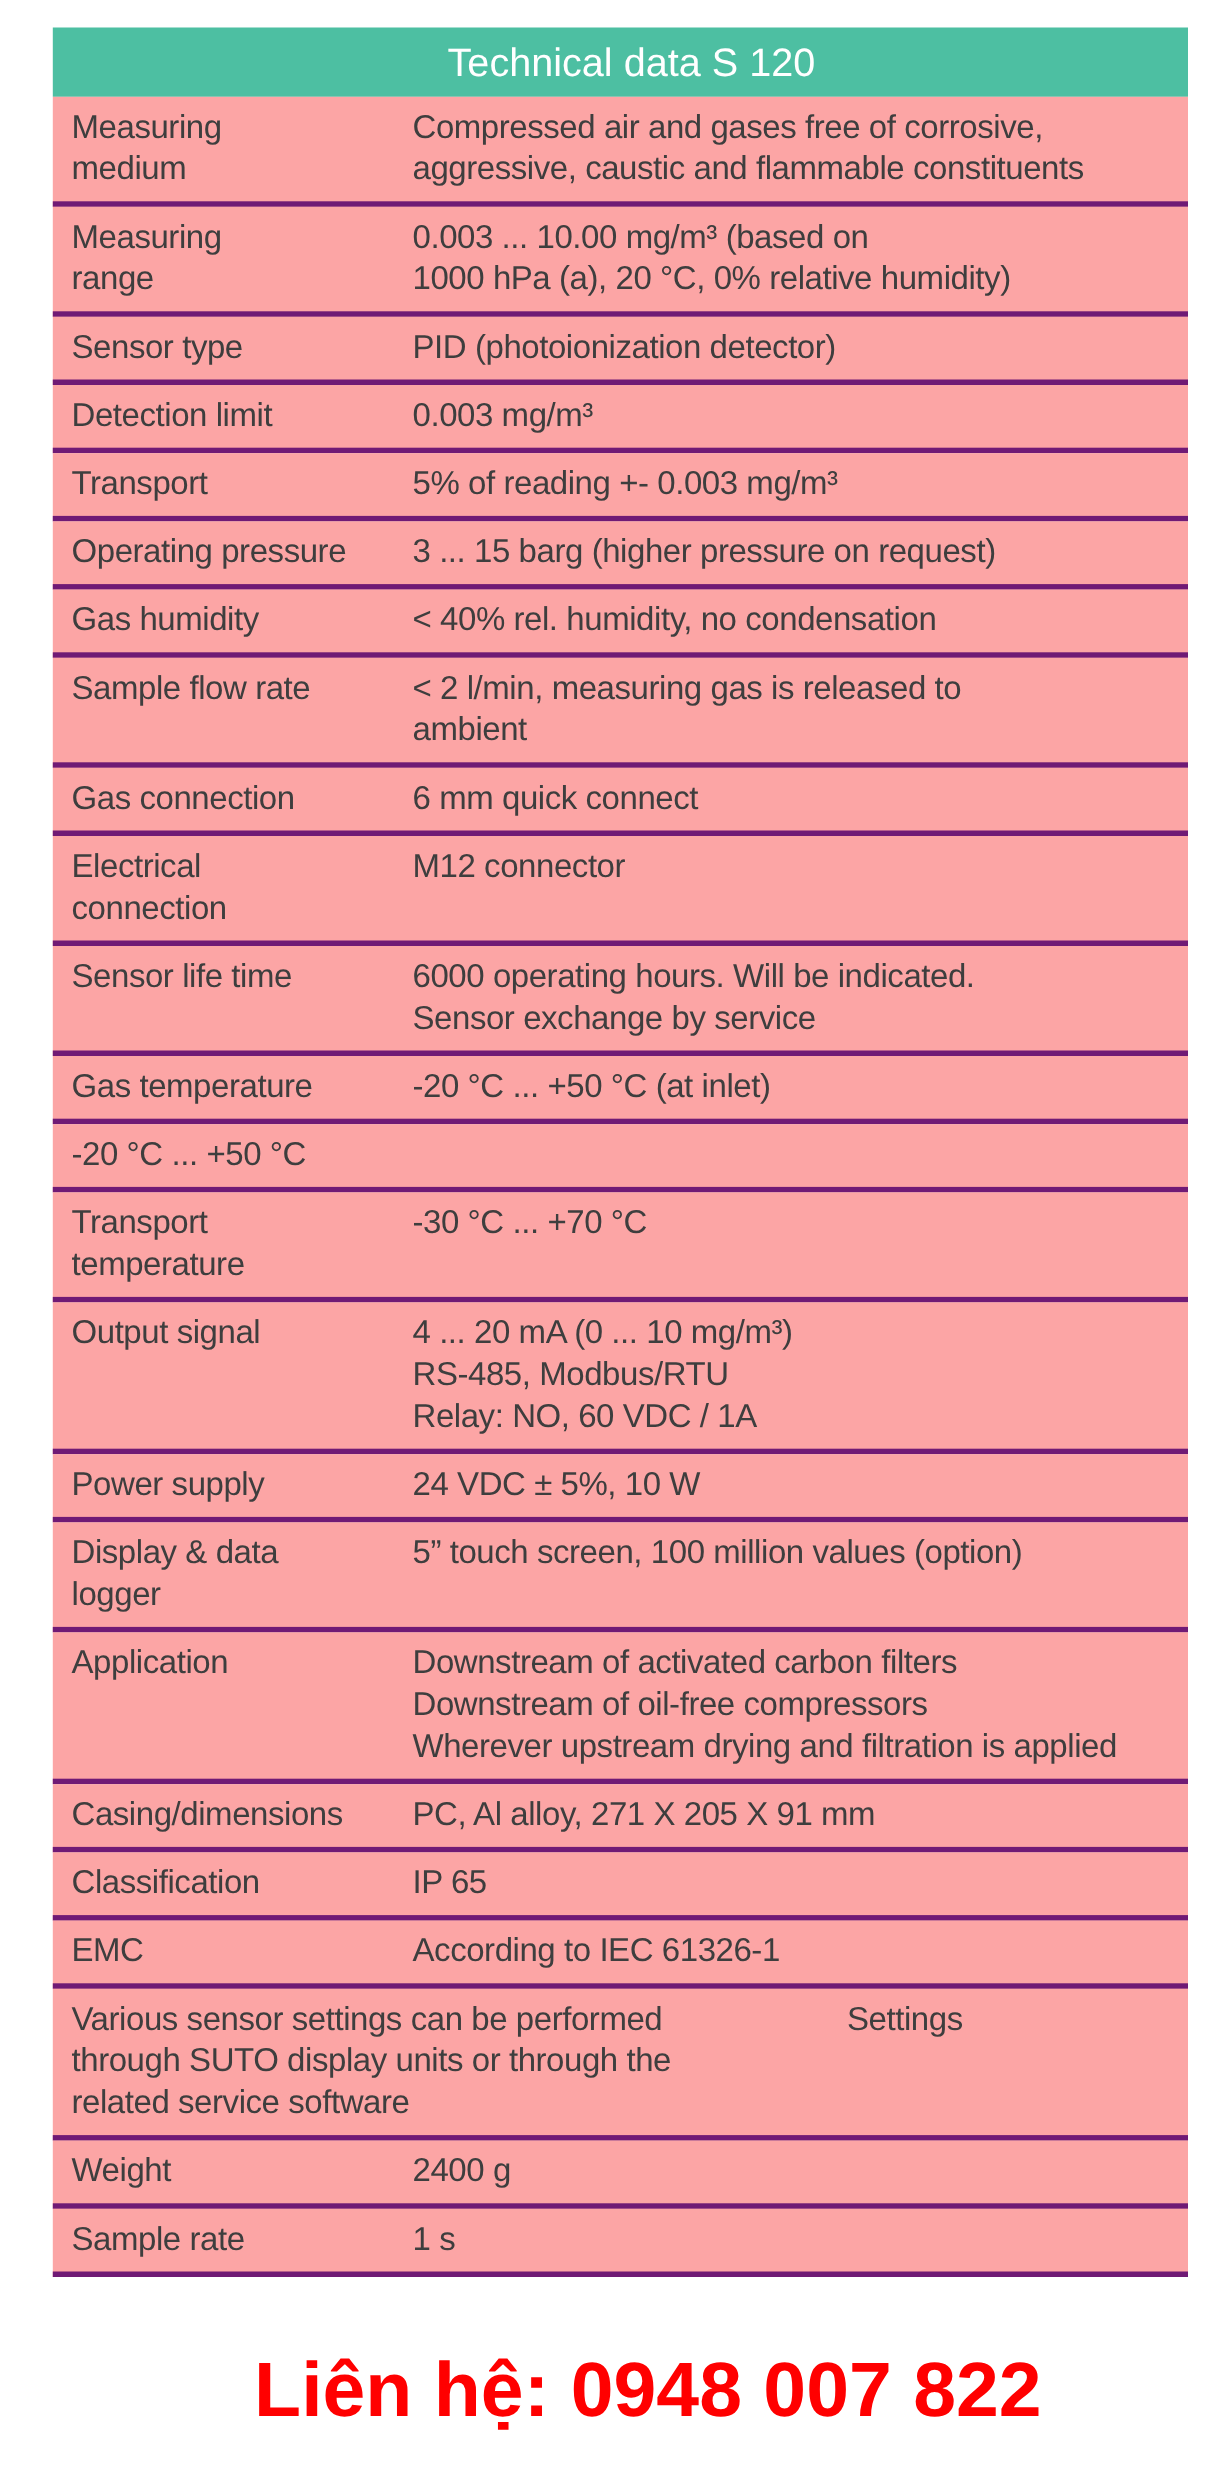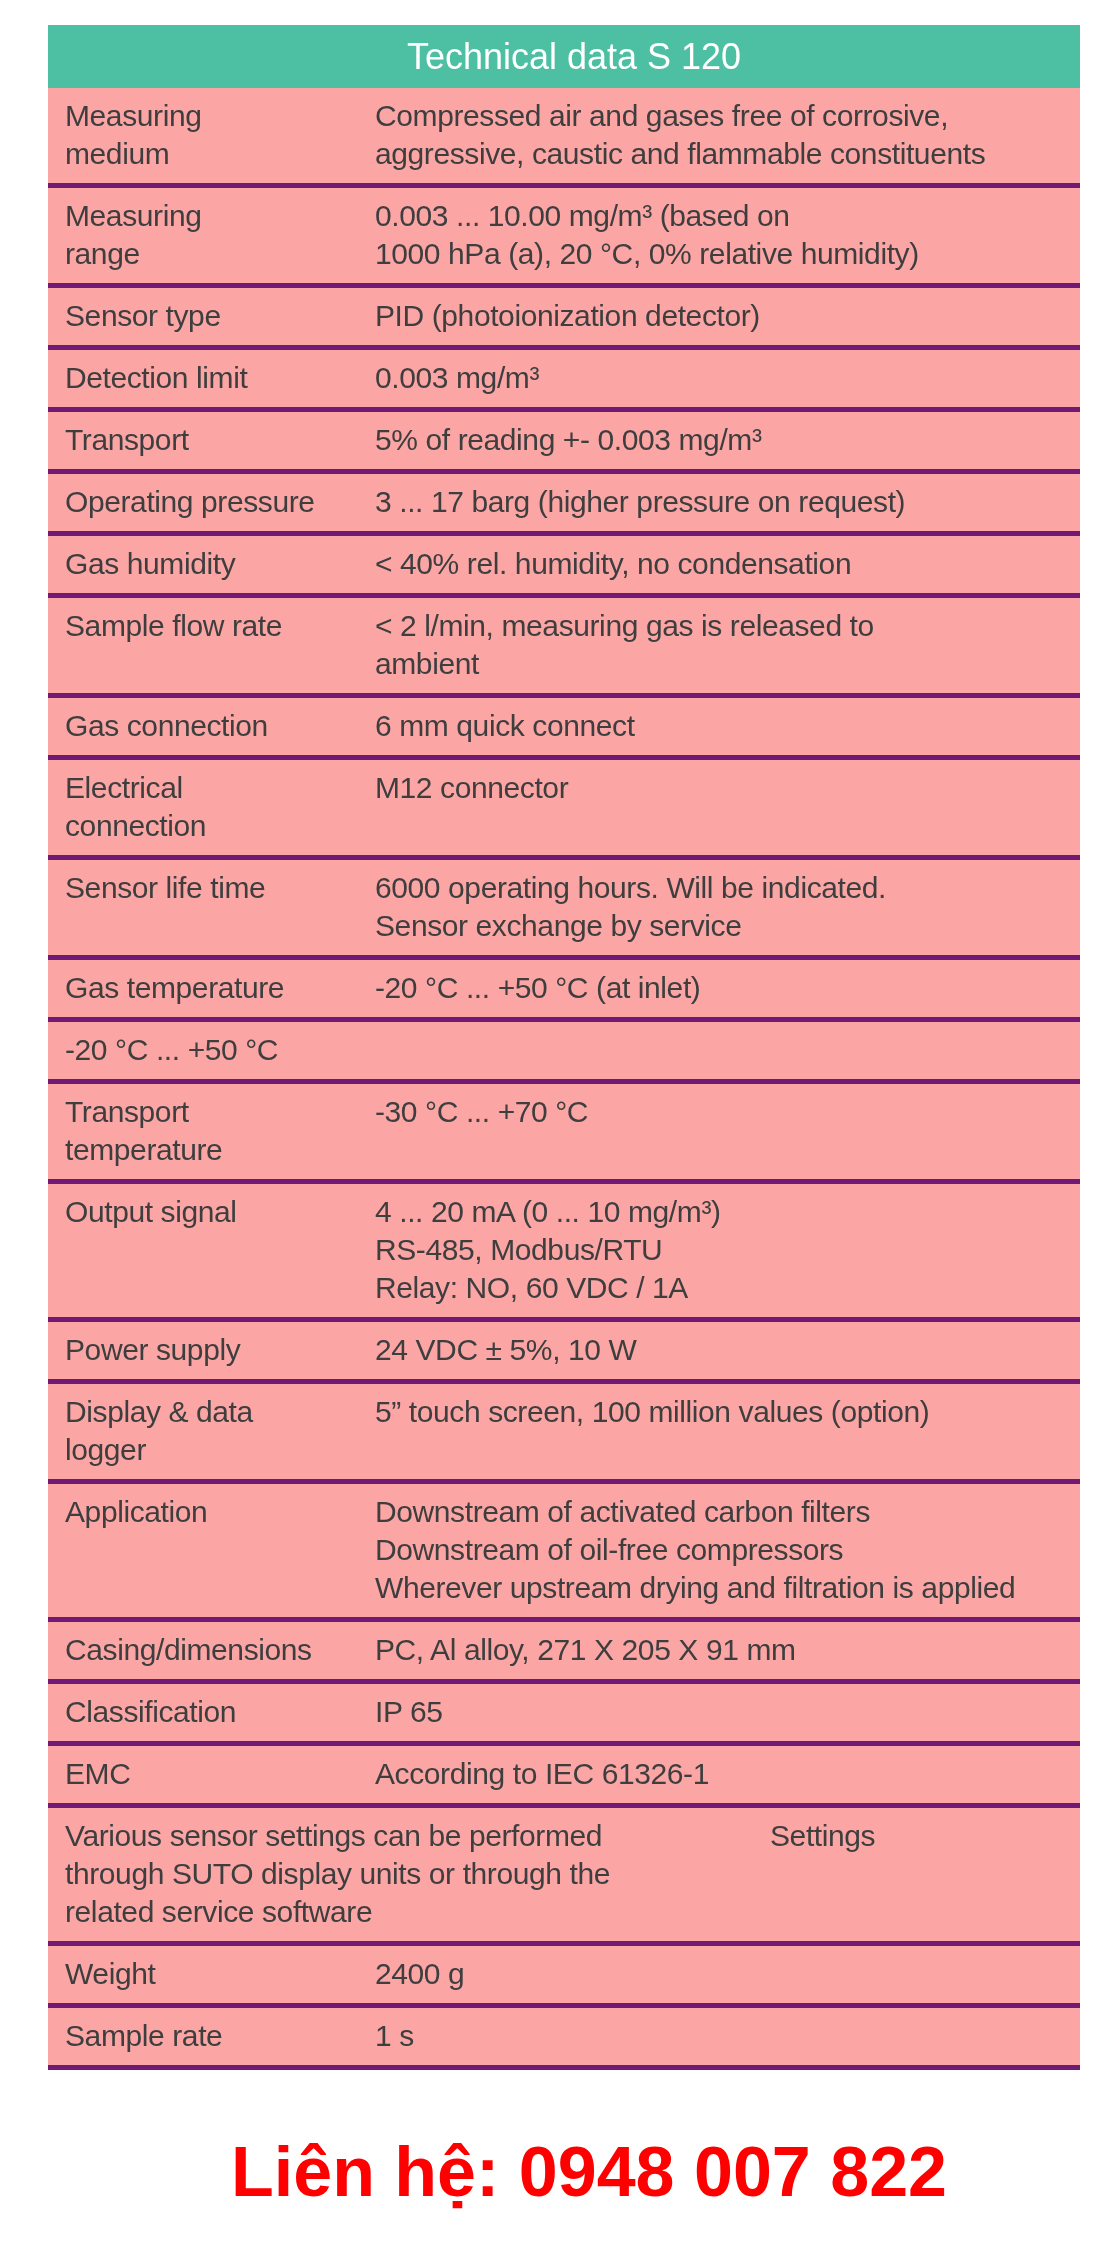--- a/index.html
+++ b/index.html
@@ -94,21 +94,21 @@
     <div class="cell value">0.003 mg/m³</div>
   </div>
 
   <div class="row">
     <div class="cell label">Transport</div>
     <div class="cell value">5% of reading +- 0.003 mg/m³</div>
   </div>
 
   <div class="row">
     <div class="cell label">Operating pressure</div>
-    <div class="cell value">3 ... 17 barg (higher pressure on request)</div>
+    <div class="cell value">3 ... 15 barg (higher pressure on request)</div>
   </div>
 
   <div class="row">
     <div class="cell label">Gas humidity</div>
     <div class="cell value">&lt; 40% rel. humidity, no condensation</div>
   </div>
 
   <div class="row">
     <div class="cell label">Sample flow rate</div>
     <div class="cell value">&lt; 2 l/min, measuring gas is released to

